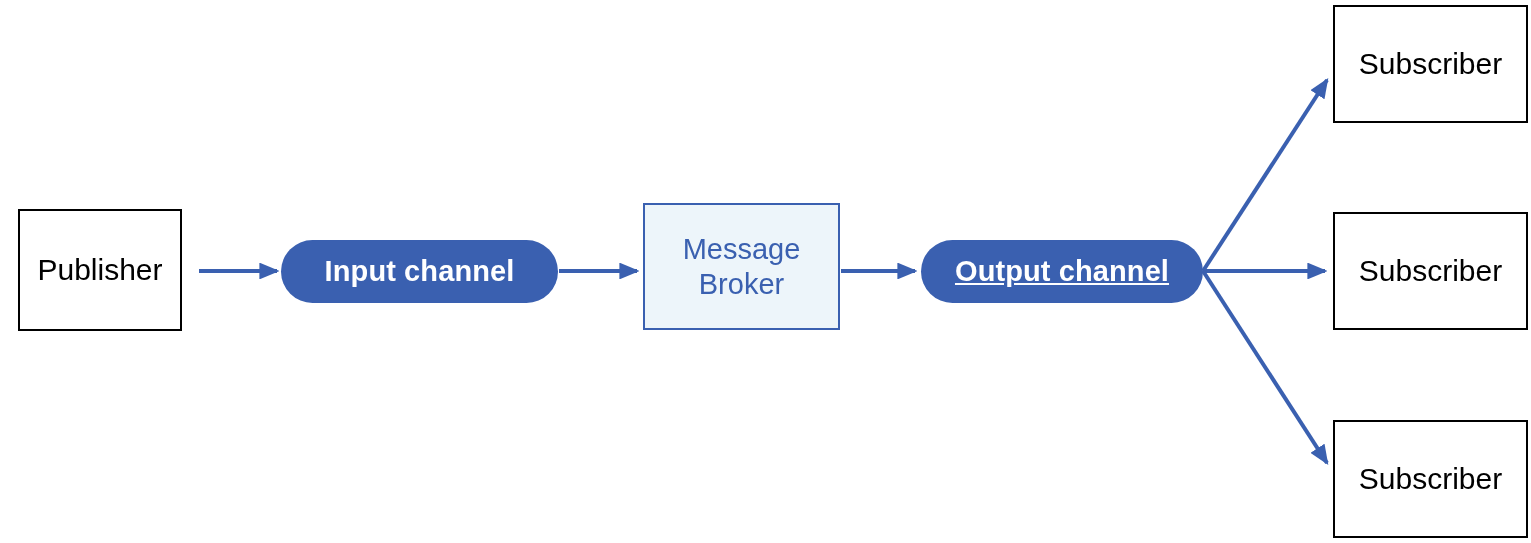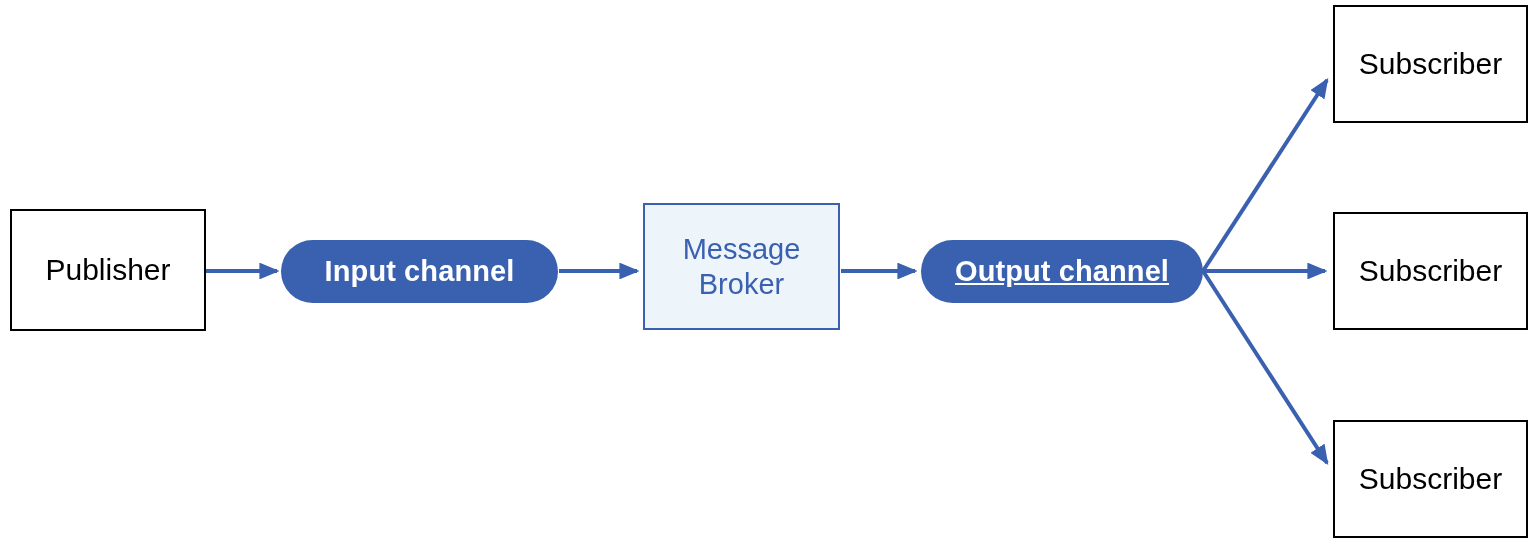--- a/index.html
+++ b/index.html
@@ -78,21 +78,21 @@
 
     <line x1="841" y1="271" x2="915" y2="271" stroke="#3A60B0" stroke-width="4" marker-end="url(#arrowhead)"></line>
 
     <line x1="1203" y1="271" x2="1327" y2="80" stroke="#3A60B0" stroke-width="4" marker-end="url(#arrowhead)"></line>
 
     <line x1="1203" y1="271" x2="1325" y2="271" stroke="#3A60B0" stroke-width="4" marker-end="url(#arrowhead)"></line>
 
     <line x1="1203" y1="271" x2="1327" y2="463" stroke="#3A60B0" stroke-width="4" marker-end="url(#arrowhead)"></line>
   </svg>
 
-  <div class="node box-plain" style="left:10px; top:209px; width:196px; height:122px;">
+  <div class="node box-plain" style="left:18px; top:209px; width:164px; height:122px;">
     <span>Publisher</span>
   </div>
 
   <div class="node box-broker" style="left:643px; top:203px; width:197px; height:127px;">
     <span class="broker-text">Message
 Broker</span>
   </div>
 
   <div class="node pill" style="left:281px; top:240px; width:277px; height:63px;">
     <span>Input channel</span>

